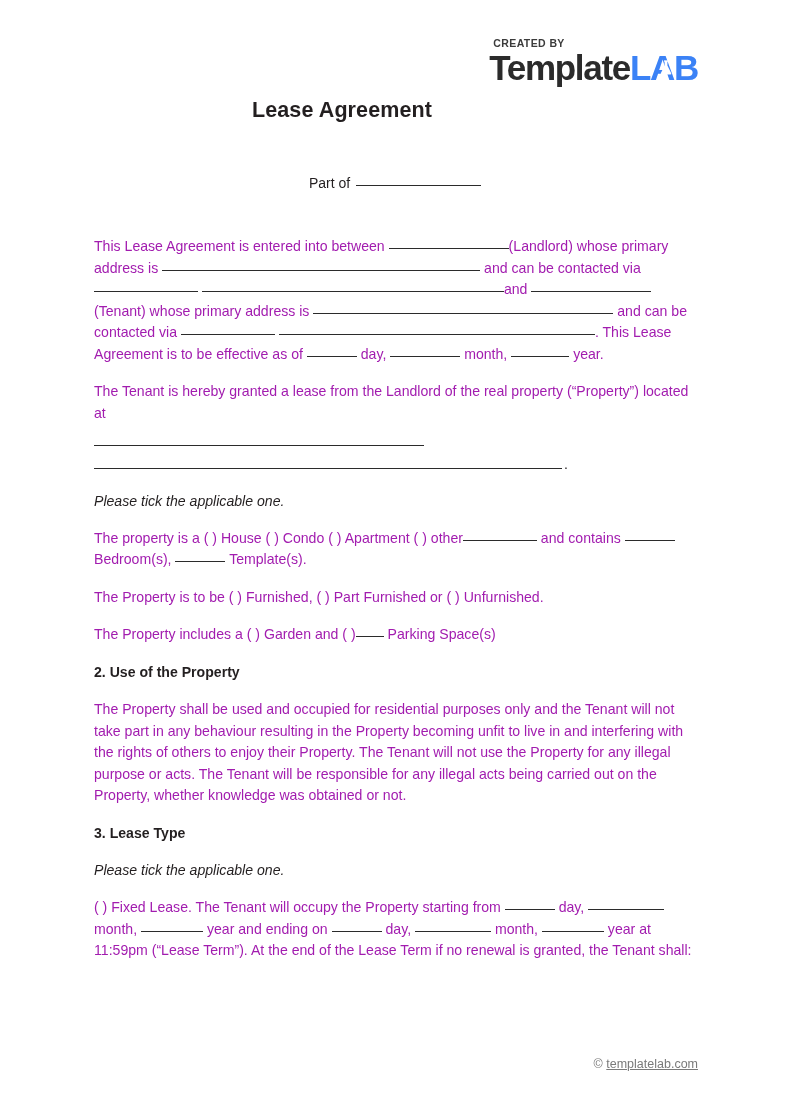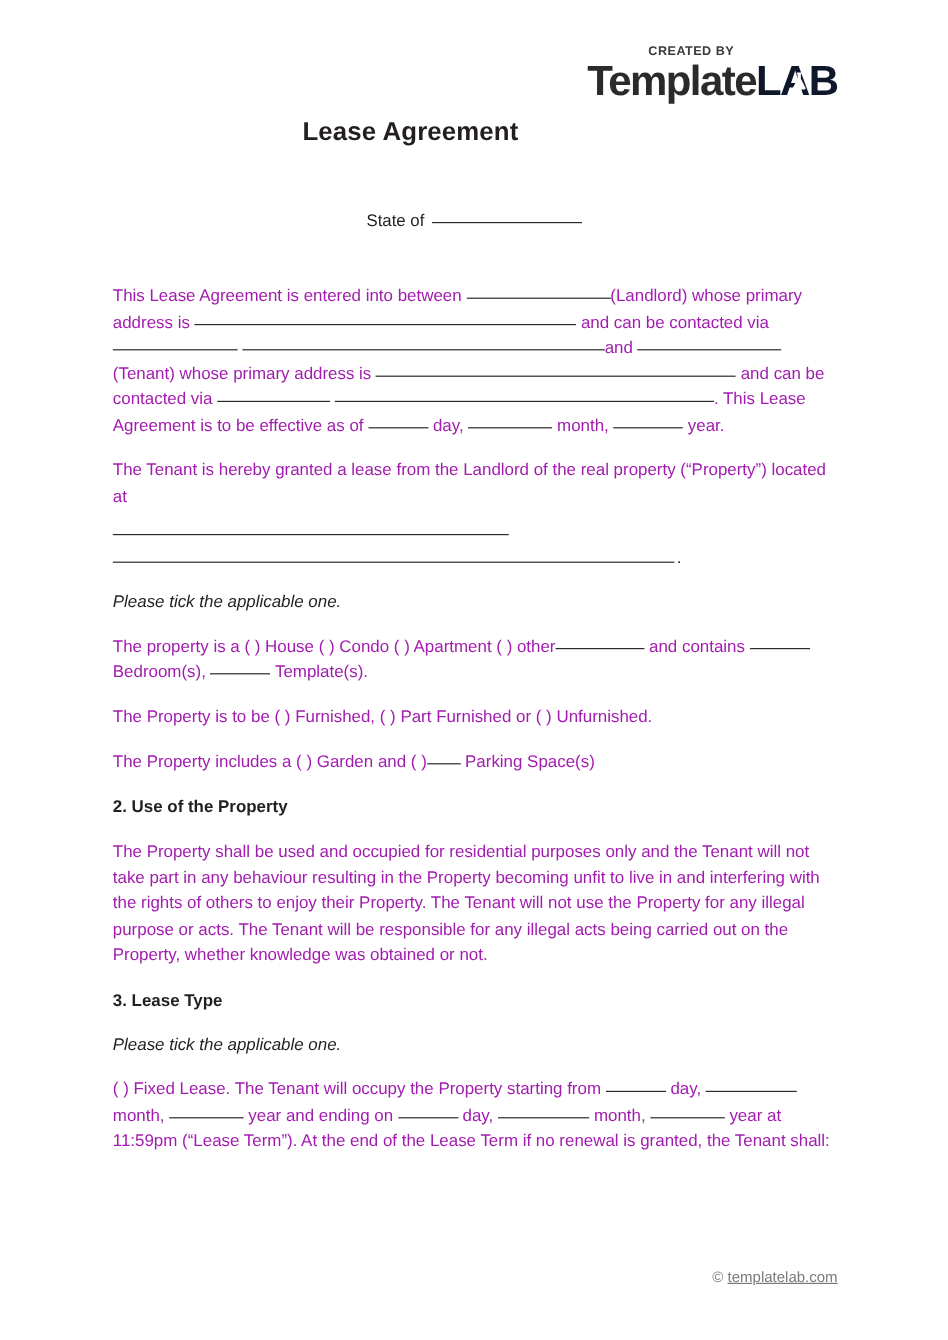--- a/index.html
+++ b/index.html
@@ -29,32 +29,31 @@
     line-height: 1;
   }
   .logo-created {
     font-size: 10.5px;
     font-weight: bold;
     letter-spacing: 0.4px;
     color: #3b3b3b;
     margin-bottom: 1px;
     text-align: left;
     padding-left: 4px;
-    margin-left: 47px;
   }
   .logo-word {
     font-size: 35px;
     font-weight: bold;
     letter-spacing: -1.3px;
     line-height: 1;
     white-space: nowrap;
   }
   .logo-template { color: #2b2b2b; }
   .logo-lab {
-    color: #0f172a;
+    color: #3b82f6;
     position: relative;
     display: inline-block;
   }
   .flask-icon {
     position: absolute;
     left: 29px;
     top: 10px;
     width: 14px;
     height: 16px;
   }
@@ -167,21 +166,21 @@
     <div class="logo-created">CREATED BY</div>
     <div class="logo-word"><span class="logo-template">Template</span><span class="logo-lab"><span>LAB</span><svg class="flask-icon" viewBox="0 0 14 16">
             <path d="M5.6 1 L8.4 1 L8.4 5.6 L12.2 13.2 Q12.8 14.6 11.3 14.6 L2.7 14.6 Q1.2 14.6 1.8 13.2 L5.6 5.6 Z" fill="#ffffff"></path>
             <path d="M5 1 L9 1" stroke="#ffffff" stroke-width="1.3" fill="none"></path>
           </svg></span></div>
   </div>
 
   <div class="doc-title">Lease Agreement</div>
 
   <div class="state-line">
-    <span>State of</span><span class="rule"></span>
+    <span>Part of</span><span class="rule"></span>
   </div>
 
   <div class="body-wrap">
 
     <p class="para">
       <span>This Lease Agreement is entered into between</span>
       <span class="u u-l"></span><span>(Landlord) whose primary address</span>
       <span>is</span>
       <span class="u" style="width:318px"></span>
       <span>and can be contacted via</span>

